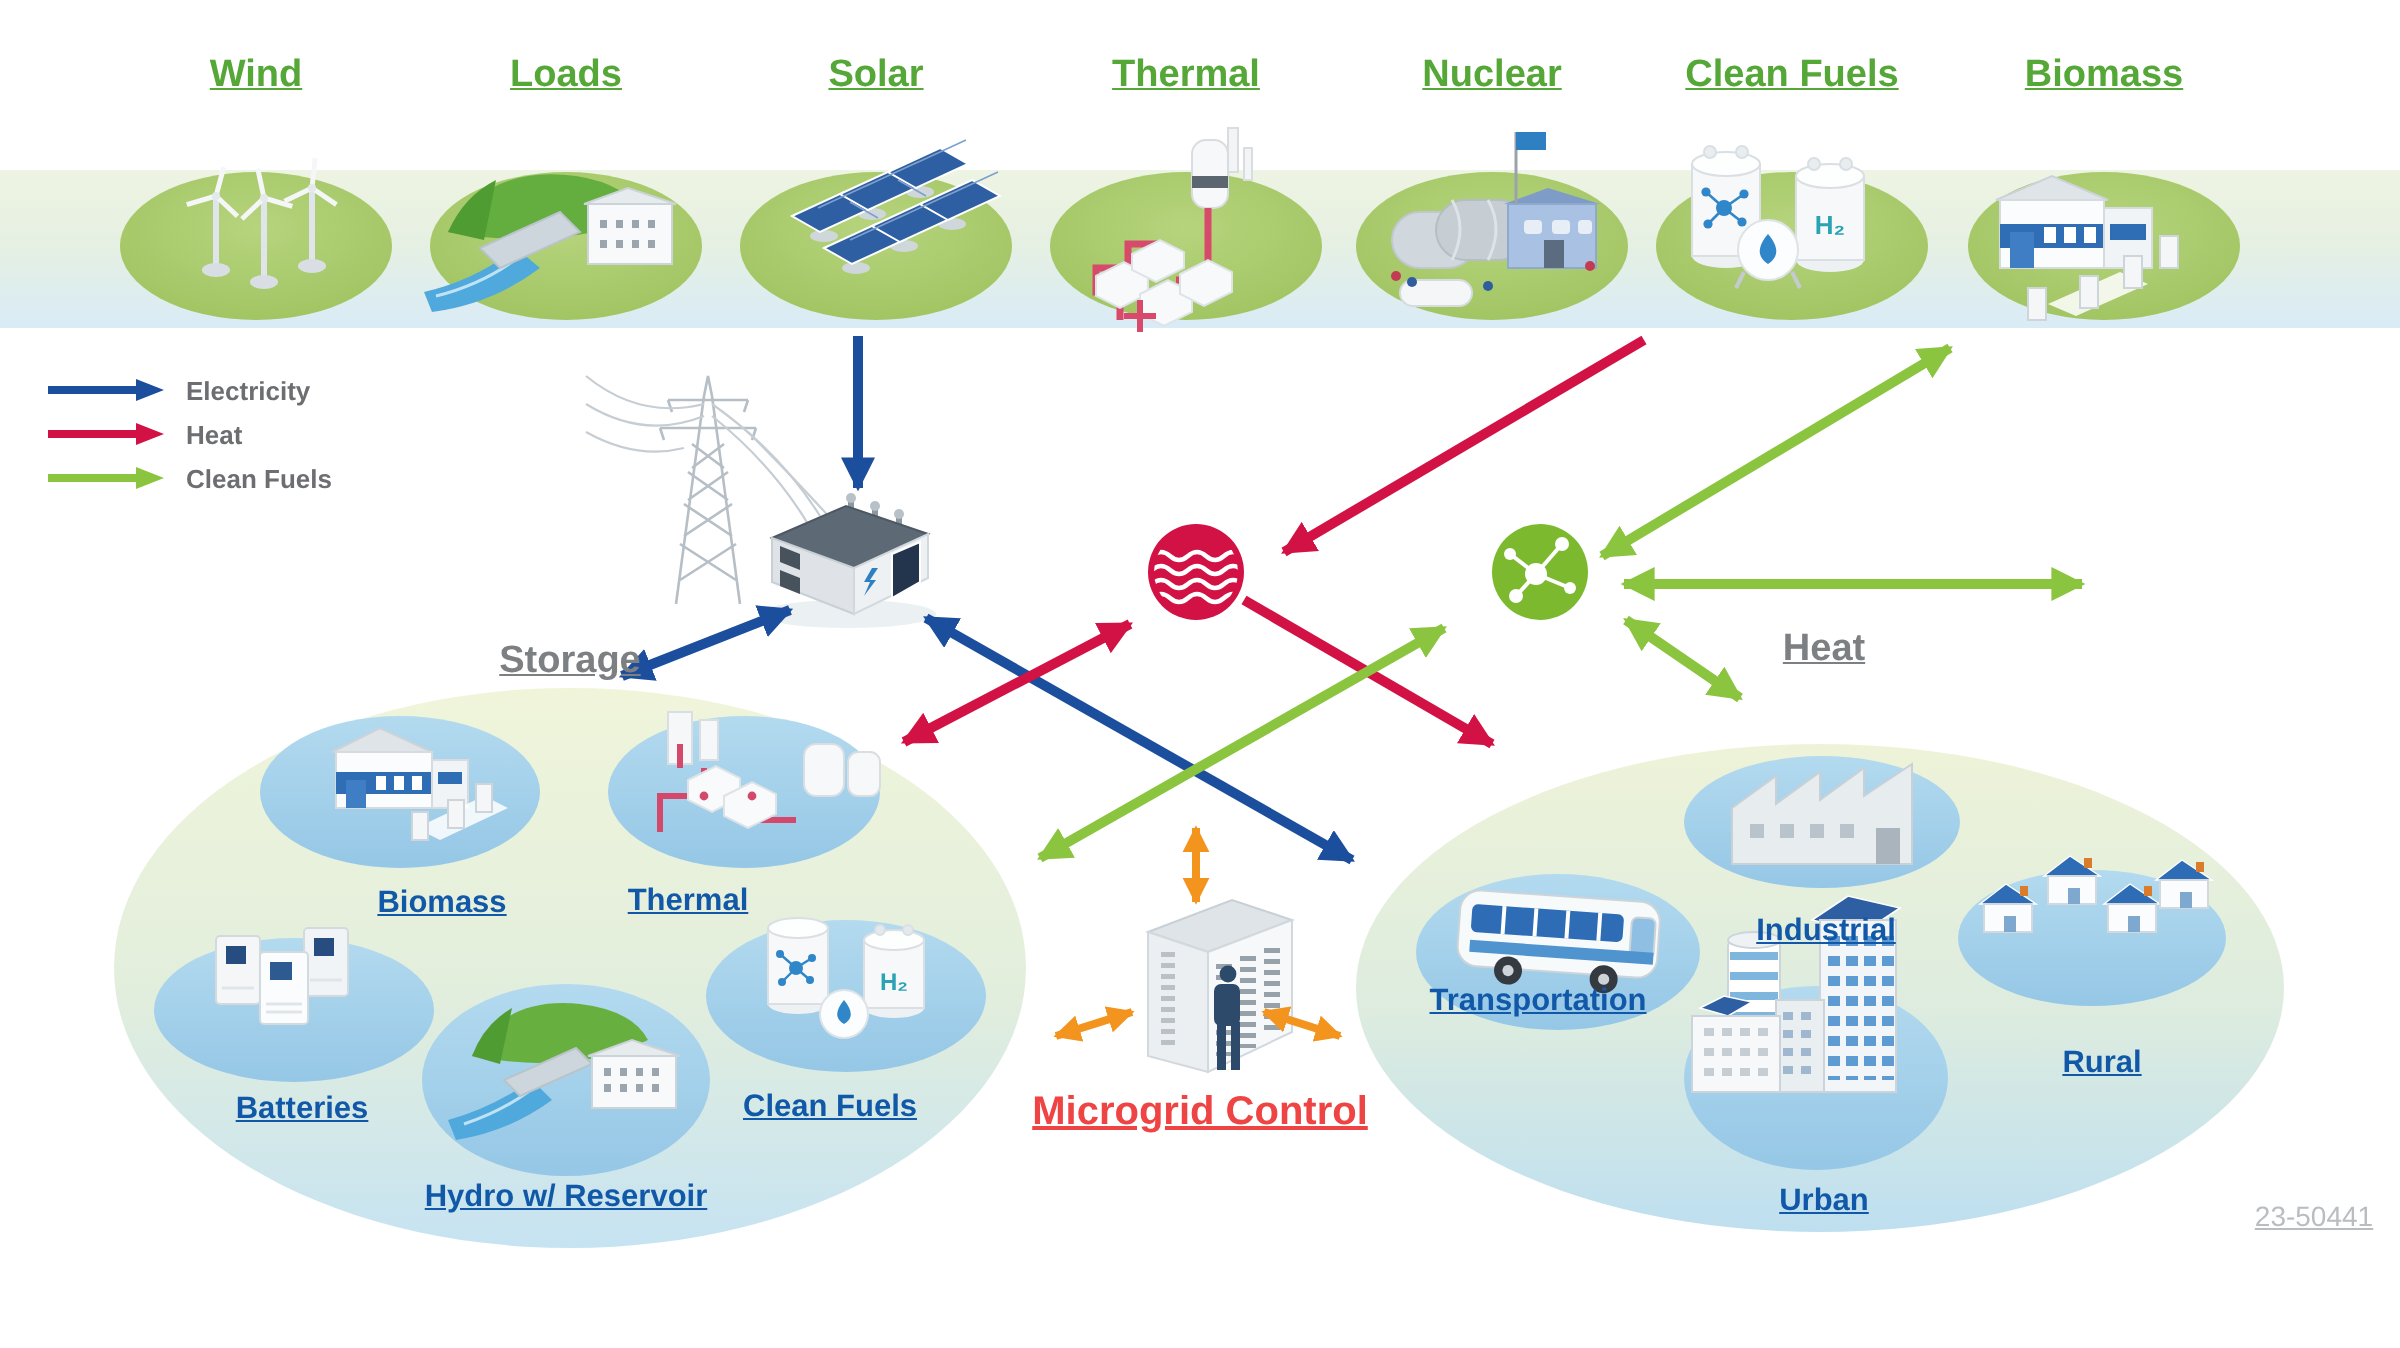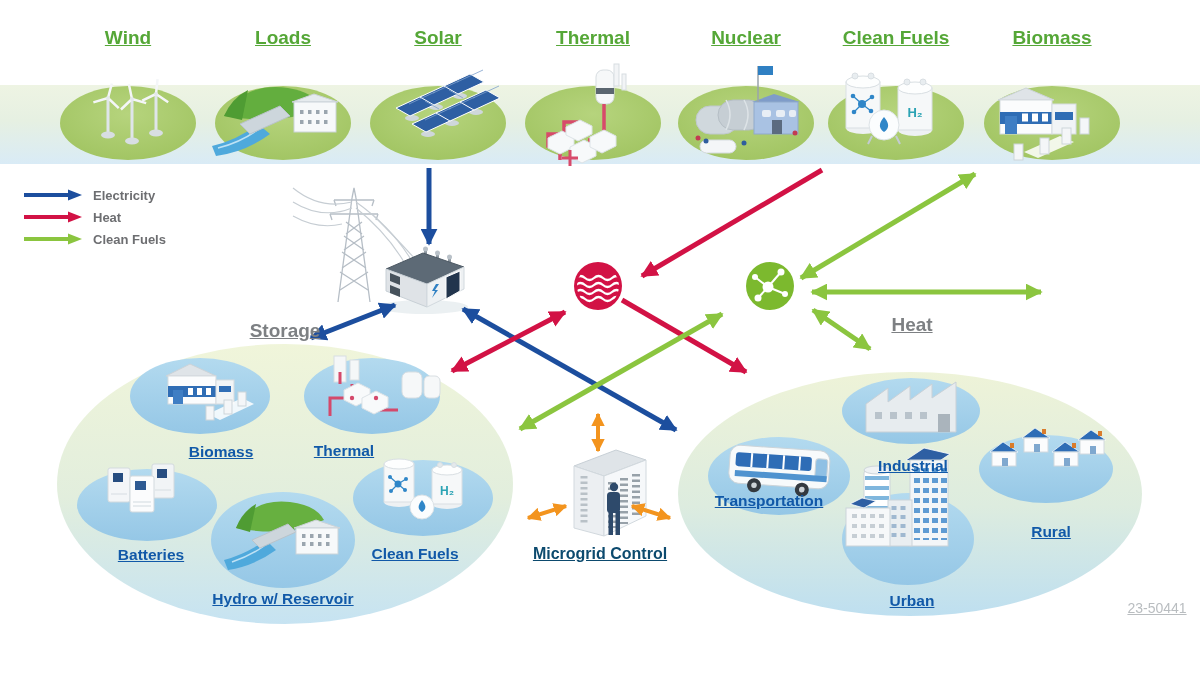--- a/index.html
+++ b/index.html
@@ -5,21 +5,21 @@
   html,body{margin:0;padding:0;background:#fff;}
   #stage{position:relative;width:1200px;height:674px;background:#fff;overflow:hidden;
          font-family:"Liberation Sans",sans-serif;}
   #band{position:absolute;left:0;top:85px;width:1200px;height:79px;
         background:linear-gradient(180deg,#eef4e3 0%,#e6f0e2 45%,#d9ebf6 100%);}
   #art{position:absolute;left:0;top:0;}
   .lbl{position:absolute;transform:translateX(-50%);white-space:nowrap;z-index:5;text-decoration:underline;}
   .gen{font-size:19px;font-weight:bold;color:#55a737;top:27px;}
   .section{font-size:19px;font-weight:bold;color:#7d8083;}
   .item{font-size:15.5px;font-weight:bold;color:#1159a8;}
-  .micro{font-size:16px;font-weight:bold;color:#0c4a6e;}
+  .micro{font-size:20px;font-weight:bold;color:#ef4444;}
   .watermark{font-size:14px;color:#b9bdc0;}
   #legend{position:absolute;left:22px;top:188px;z-index:5;}
   .lrow{display:flex;align-items:center;gap:9px;height:14px;margin-bottom:8px;}
   .ltext{font-size:13px;font-weight:bold;color:#6d6e71;white-space:nowrap;}
   .arrow{fill:none;}
   .ab{stroke:#1c4e9e;stroke-width:5;}
   .ar{stroke:#d21245;stroke-width:5;}
   .ag{stroke:#8bc53f;stroke-width:5;}
   .ao{stroke:#f3941e;stroke-width:4;}
 </style>

